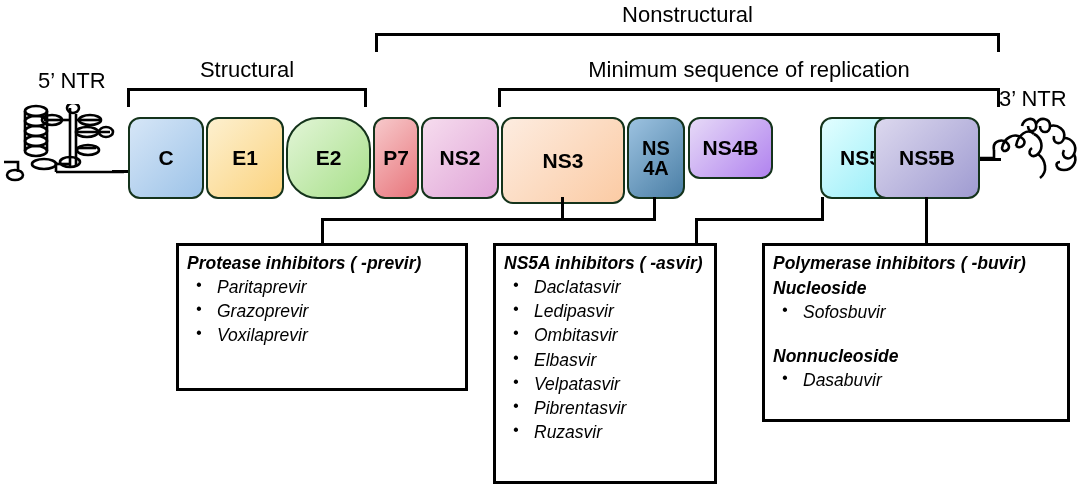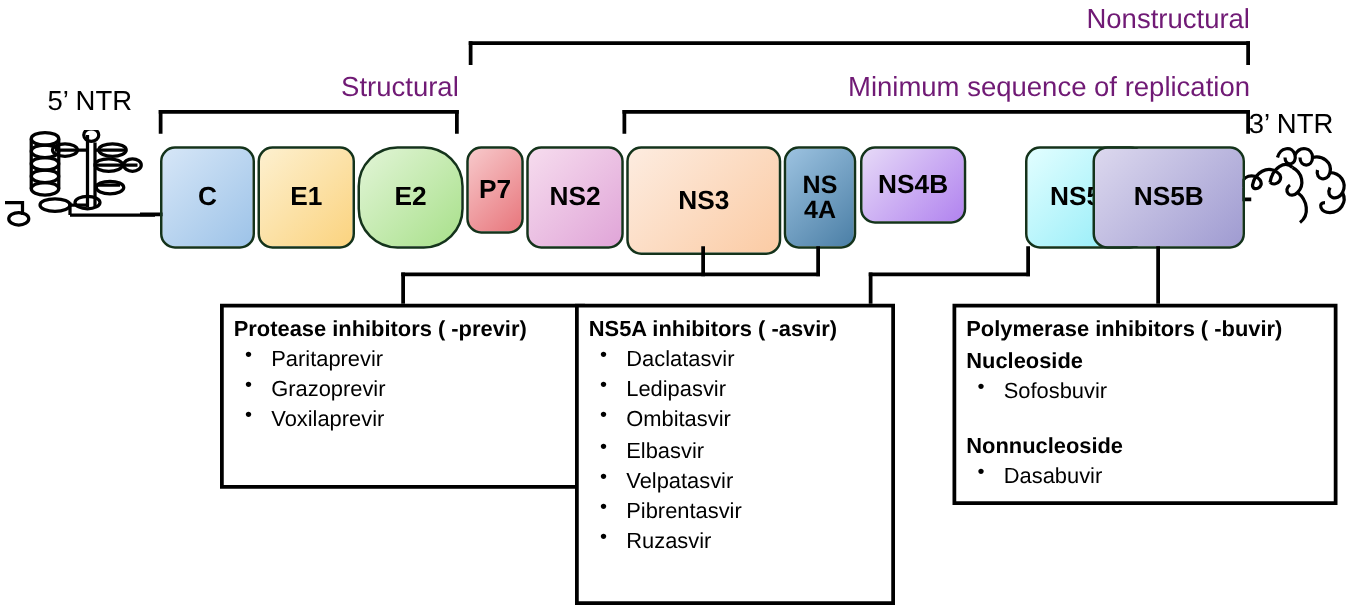--- a/index.html
+++ b/index.html
@@ -5,35 +5,35 @@
   html,body{margin:0;padding:0;background:#ffffff;}
   #root{position:relative;width:1084px;height:484px;background:#ffffff;
         font-family:"Liberation Sans","DejaVu Sans",sans-serif;overflow:hidden;}
 
   
   .gene{position:absolute;box-sizing:border-box;border:2px solid #14331b;
         border-radius:12px;display:flex;align-items:center;justify-content:center;
         text-align:center;font-weight:bold;color:#000;font-size:21px;line-height:1.02;}
 
   
-  .sec-label{position:absolute;font-size:22px;color:#701a75;white-space:nowrap;
-             text-align:right;}
+  .sec-label{position:absolute;font-size:22px;color:#000000;white-space:nowrap;
+             text-align:center;}
   .bracket{position:absolute;box-sizing:border-box;border:3px solid #000;
            border-bottom:none;}
 
   
   .ntr{position:absolute;font-size:22px;color:#000;white-space:nowrap;}
 
   
   .vline{position:absolute;background:#000;width:3px;}
   .hline{position:absolute;background:#000;height:3px;}
 
   
   .panel{position:absolute;box-sizing:border-box;border:3px solid #000;
-         background:#fff;padding:6px 8px 4px 8px;}
+         background:#fff;padding:6px 8px 4px 8px;font-style:italic;}
   .panel-title{font-size:17.5px;font-weight:bold;color:#000;white-space:nowrap;
                line-height:1.32;}
   .panel-sub{font-size:17.5px;font-weight:bold;color:#000;white-space:nowrap;
              line-height:1.32;margin-top:2px;}
   .drug-list{list-style:none;margin:0;padding:0;}
   .drug{font-size:17.5px;color:#000;line-height:1.38;white-space:nowrap;
         position:relative;padding-left:30px;}
   .drug:before{content:"\2022";position:absolute;left:9px;top:-1px;font-size:16px;}
   .spacer{height:19px;}
 
@@ -120,39 +120,39 @@
   <div id="genome-row">
       <div class="gene" style="left: 128px; top: 117px; width: 76px; height: 82px; background: linear-gradient(135deg, rgb(214, 230, 247) 0%, rgb(157, 195, 232) 100%);">
         <span>C</span>
       </div>
       <div class="gene" style="left: 206px; top: 117px; width: 78px; height: 82px; background: linear-gradient(135deg, rgb(253, 240, 207) 0%, rgb(251, 211, 127) 100%);">
         <span>E1</span>
       </div>
       <div class="gene" style="left: 286px; top: 117px; width: 85px; height: 82px; background: linear-gradient(135deg, rgb(226, 245, 215) 0%, rgb(168, 224, 138) 100%); border-radius: 32px;">
         <span>E2</span>
       </div>
-      <div class="gene" style="left: 373px; top: 117px; width: 46px; height: 70px; background: linear-gradient(135deg, rgb(247, 201, 203) 0%, rgb(232, 118, 124) 100%);">
+      <div class="gene" style="left: 373px; top: 117px; width: 46px; height: 82px; background: linear-gradient(135deg, rgb(247, 201, 203) 0%, rgb(232, 118, 124) 100%);">
         <span>P7</span>
       </div>
       <div class="gene" style="left: 421px; top: 117px; width: 78px; height: 82px; background: linear-gradient(135deg, rgb(246, 220, 238) 0%, rgb(224, 165, 216) 100%);">
         <span>NS2</span>
       </div>
       <div class="gene" style="left: 501px; top: 117px; width: 124px; height: 87px; background: linear-gradient(135deg, rgb(253, 236, 224) 0%, rgb(251, 203, 164) 100%);">
         <span>NS3</span>
       </div>
       <div class="gene" style="left: 627px; top: 117px; width: 58px; height: 82px; background: linear-gradient(135deg, rgb(156, 194, 224) 0%, rgb(75, 127, 166) 100%); font-size: 20px;">
         <span>NS<br>4A</span>
       </div>
       <div class="gene" style="left: 688px; top: 117px; width: 85px; height: 62px; background: linear-gradient(135deg, rgb(230, 217, 247) 0%, rgb(177, 131, 239) 100%);">
         <span>NS4B</span>
       </div>
       <div class="gene" style="left: 776px; top: 117px; width: 96px; height: 82px; background: linear-gradient(135deg, rgb(226, 254, 255) 0%, rgb(139, 235, 247) 100%); margin-left: 44px;">
         <span>NS5A</span>
       </div>
-      <div class="gene" style="left: 874px; top: 117px; width: 122px; height: 82px; background: linear-gradient(135deg, rgb(220, 216, 238) 0%, rgb(159, 155, 209) 100%);">
+      <div class="gene" style="left: 874px; top: 117px; width: 106px; height: 82px; background: linear-gradient(135deg, rgb(220, 216, 238) 0%, rgb(159, 155, 209) 100%);">
         <span>NS5B</span>
       </div>
     </div>
 
   <div class="vline" style="left:561px;top:197px;height:24px;"></div>
 
   <div class="vline" style="left:653px;top:197px;height:24px;"></div>
 
   <div class="hline" style="left:321px;top:218px;width:335px;"></div>
 
@@ -166,34 +166,34 @@
 
   <div class="panel" style="left:176px;top:243px;width:292px;height:148px;">
     <div class="panel-title">Protease inhibitors ( -previr)</div>
     <ul class="drug-list" id="list-protease">
         <li class="drug">Paritaprevir</li>
         <li class="drug">Grazoprevir</li>
         <li class="drug">Voxilaprevir</li>
       </ul>
   </div>
 
-  <div class="panel" style="left:460px;top:243px;width:256px;height:241px;">
+  <div class="panel" style="left:493px;top:243px;width:224px;height:241px;">
     <div class="panel-title">NS5A inhibitors ( -asvir)</div>
     <ul class="drug-list" id="list-ns5a">
         <li class="drug">Daclatasvir</li>
         <li class="drug">Ledipasvir</li>
         <li class="drug">Ombitasvir</li>
         <li class="drug">Elbasvir</li>
         <li class="drug">Velpatasvir</li>
         <li class="drug">Pibrentasvir</li>
         <li class="drug">Ruzasvir</li>
       </ul>
   </div>
 
-  <div class="panel" style="left:762px;top:243px;width:308px;height:161px;">
+  <div class="panel" style="left:762px;top:243px;width:308px;height:179px;">
     <div class="panel-title">Polymerase inhibitors ( -buvir)</div>
     <div class="panel-sub">Nucleoside</div>
     <ul class="drug-list" id="list-poly-1">
         <li class="drug">Sofosbuvir</li>
       </ul>
     <div class="spacer"></div>
     <div class="panel-sub">Nonnucleoside</div>
     <ul class="drug-list" id="list-poly-2">
         <li class="drug">Dasabuvir</li>
       </ul>

